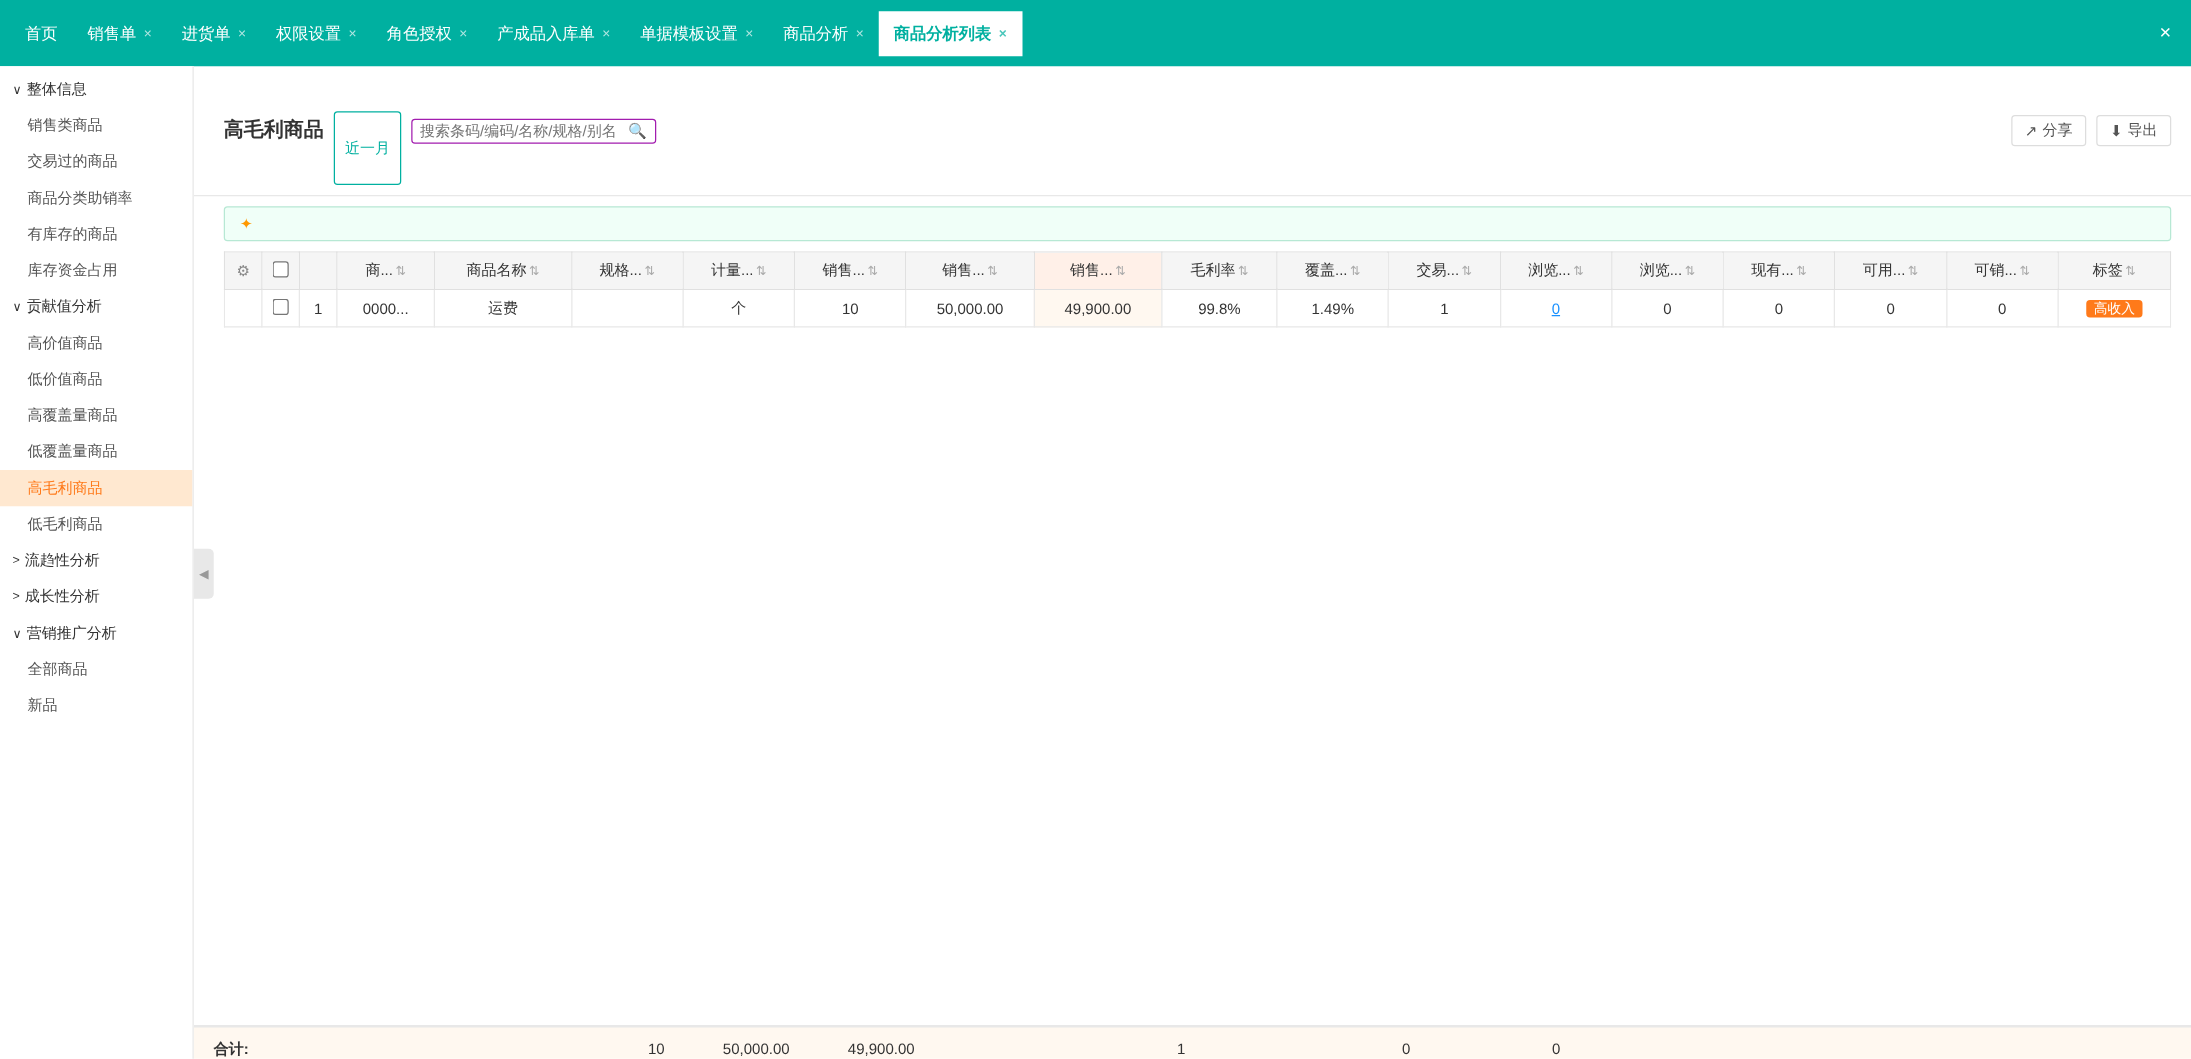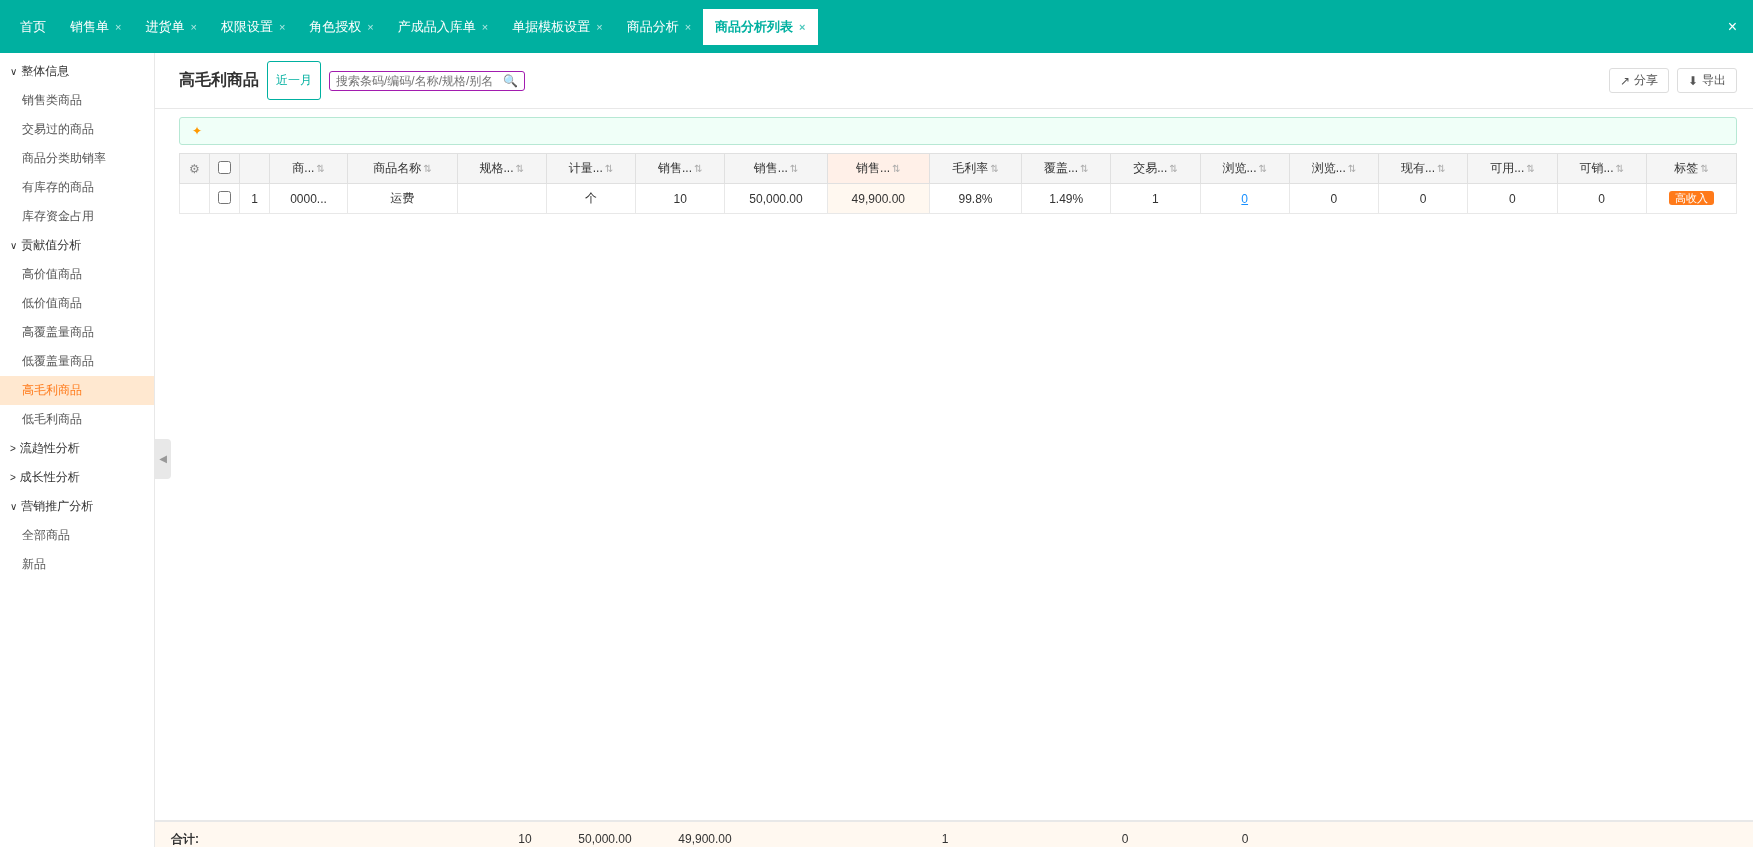--- a/index.html
+++ b/index.html
@@ -119,24 +119,25 @@
     }
     .content-title {
       font-size: 16px;
       font-weight: bold;
       color: #333;
     }
     .time-filter-btn {
       background: #fff;
       border: 1px solid #00b0a0;
       color: #00b0a0;
-      padding: 10px 8px;
+      padding: 20px 8px;
       border-radius: 3px;
       cursor: pointer;
       font-size: 12px;
+      margin-top: 28px;
     }
     .search-box {
       display: flex;
       align-items: center;
       border: 1px solid #a21caf;
       border-radius: 3px;
       padding: 2px 6px;
       width: 196px;
     }
     .search-input {

